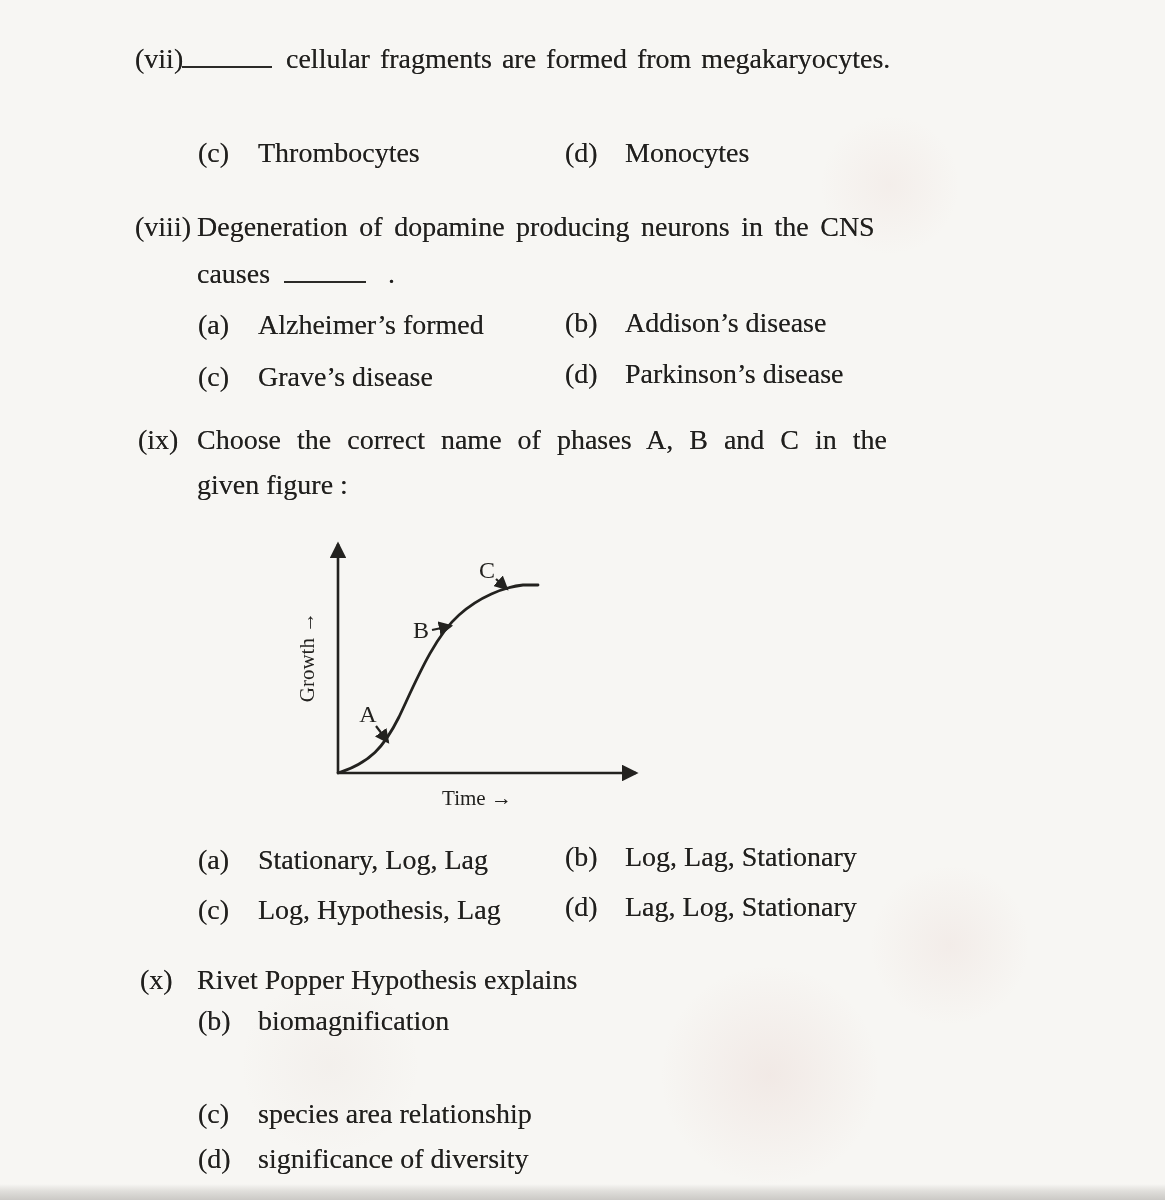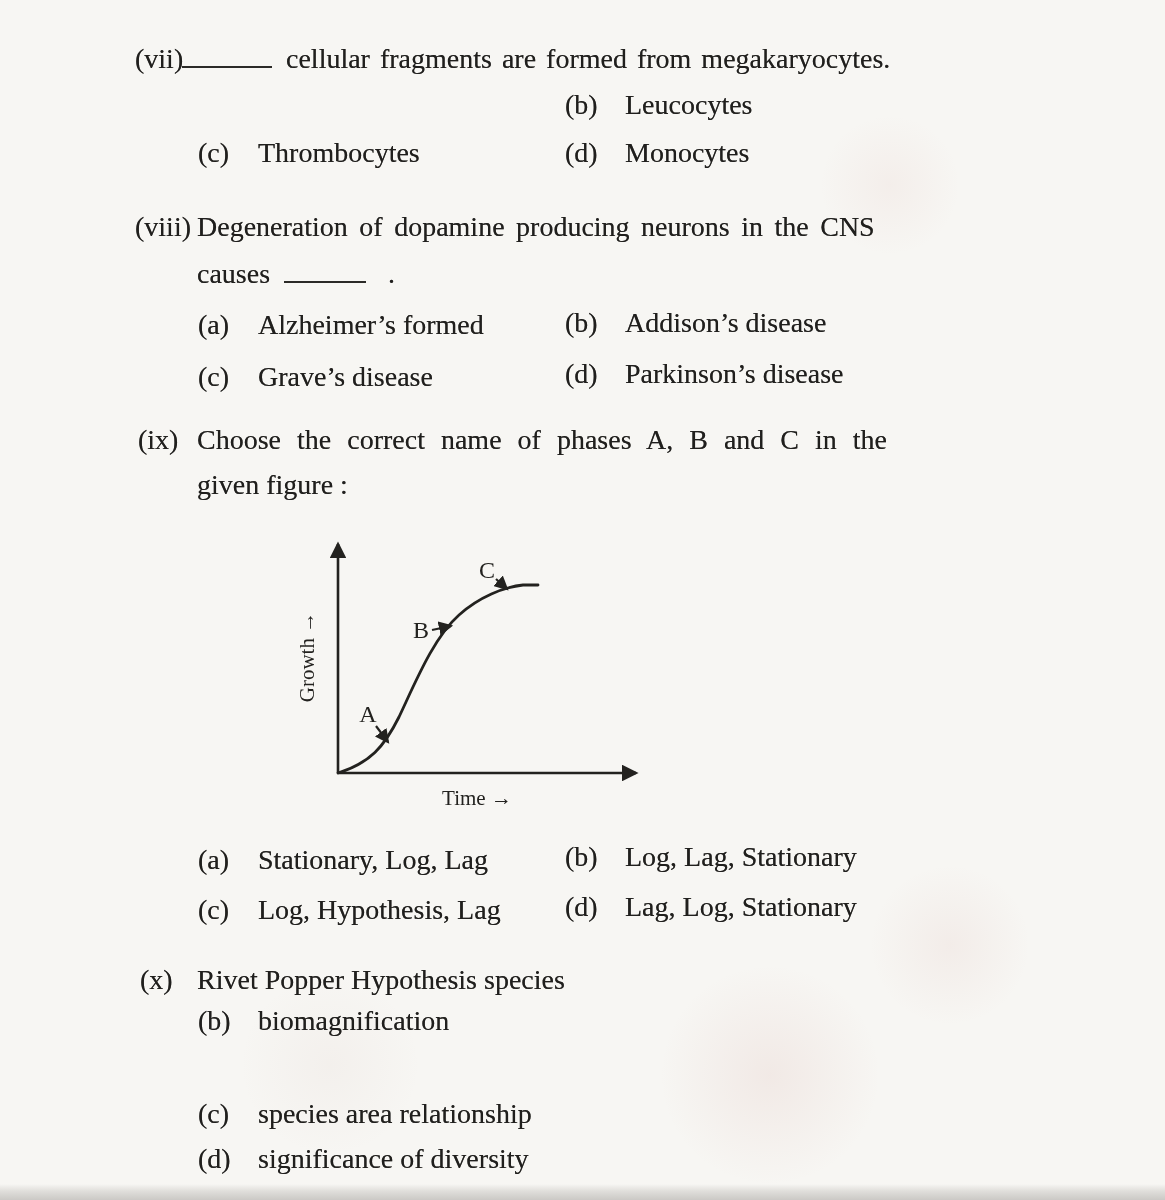--- a/index.html
+++ b/index.html
@@ -38,21 +38,20 @@
   .fig-phase-label{font-size:24px;}
 </style>
 </head>
 <body>
 
 <div class="page">
 
   <div class="abs qtext" style="left:135px;top:42px">(vii)</div>
   <div class="abs qtext" style="left:182px;top:42px;word-spacing:3px"><span class="blank blank-q7"></span><span>cellular fragments are formed from megakaryocytes.</span></div>
 
-  <div class="abs qtext" style="left:565px;top:88px"><span class="olab">(b)</span><span>Leucocytes</span></div>
   <div class="abs qtext" style="left:198px;top:136px"><span class="olab">(c)</span><span>Thrombocytes</span></div>
   <div class="abs qtext" style="left:565px;top:136px"><span class="olab">(d)</span><span>Monocytes</span></div>
 
   <div class="abs qtext" style="left:135px;top:210px">(viii)</div>
   <div class="abs qtext" style="left:197px;top:210px;word-spacing:4.5px">Degeneration of dopamine producing neurons in the CNS</div>
   <div class="abs qtext" style="left:197px;top:257px"><span>causes</span><span class="blank blank-q8"></span><span class="dot-after-blank">.</span></div>
 
   <div class="abs qtext" style="left:198px;top:308px"><span class="olab">(a)</span><span>Alzheimer’s formed</span></div>
   <div class="abs qtext" style="left:565px;top:306px"><span class="olab">(b)</span><span>Addison’s disease</span></div>
   <div class="abs qtext" style="left:198px;top:360px"><span class="olab">(c)</span><span>Grave’s disease</span></div>
@@ -86,20 +85,20 @@
     <text transform="translate(26,135) rotate(-90)" text-anchor="middle" class="fig-axis-label">Growth →</text>
     <text x="189" y="283" text-anchor="middle" class="fig-axis-label">Time →</text>
   </svg>
 
   <div class="abs qtext" style="left:198px;top:843px"><span class="olab">(a)</span><span>Stationary, Log, Lag</span></div>
   <div class="abs qtext" style="left:565px;top:840px"><span class="olab">(b)</span><span>Log, Lag, Stationary</span></div>
   <div class="abs qtext" style="left:198px;top:893px"><span class="olab">(c)</span><span>Log, Hypothesis, Lag</span></div>
   <div class="abs qtext" style="left:565px;top:890px"><span class="olab">(d)</span><span>Lag, Log, Stationary</span></div>
 
   <div class="abs qtext" style="left:140px;top:963px">(x)</div>
-  <div class="abs qtext" style="left:197px;top:963px">Rivet Popper Hypothesis species</div>
+  <div class="abs qtext" style="left:197px;top:963px">Rivet Popper Hypothesis explains</div>
 
   <div class="abs qtext" style="left:198px;top:1004px"><span class="olab">(b)</span><span>biomagnification</span></div>
   <div class="abs qtext" style="left:198px;top:1097px"><span class="olab">(c)</span><span>species area relationship</span></div>
   <div class="abs qtext" style="left:198px;top:1142px"><span class="olab">(d)</span><span>significance of diversity</span></div>
 
   <div class="abs" style="left:0;top:1188px;width:1165px;height:12px"></div>
 </div>
 
 </body></html>

